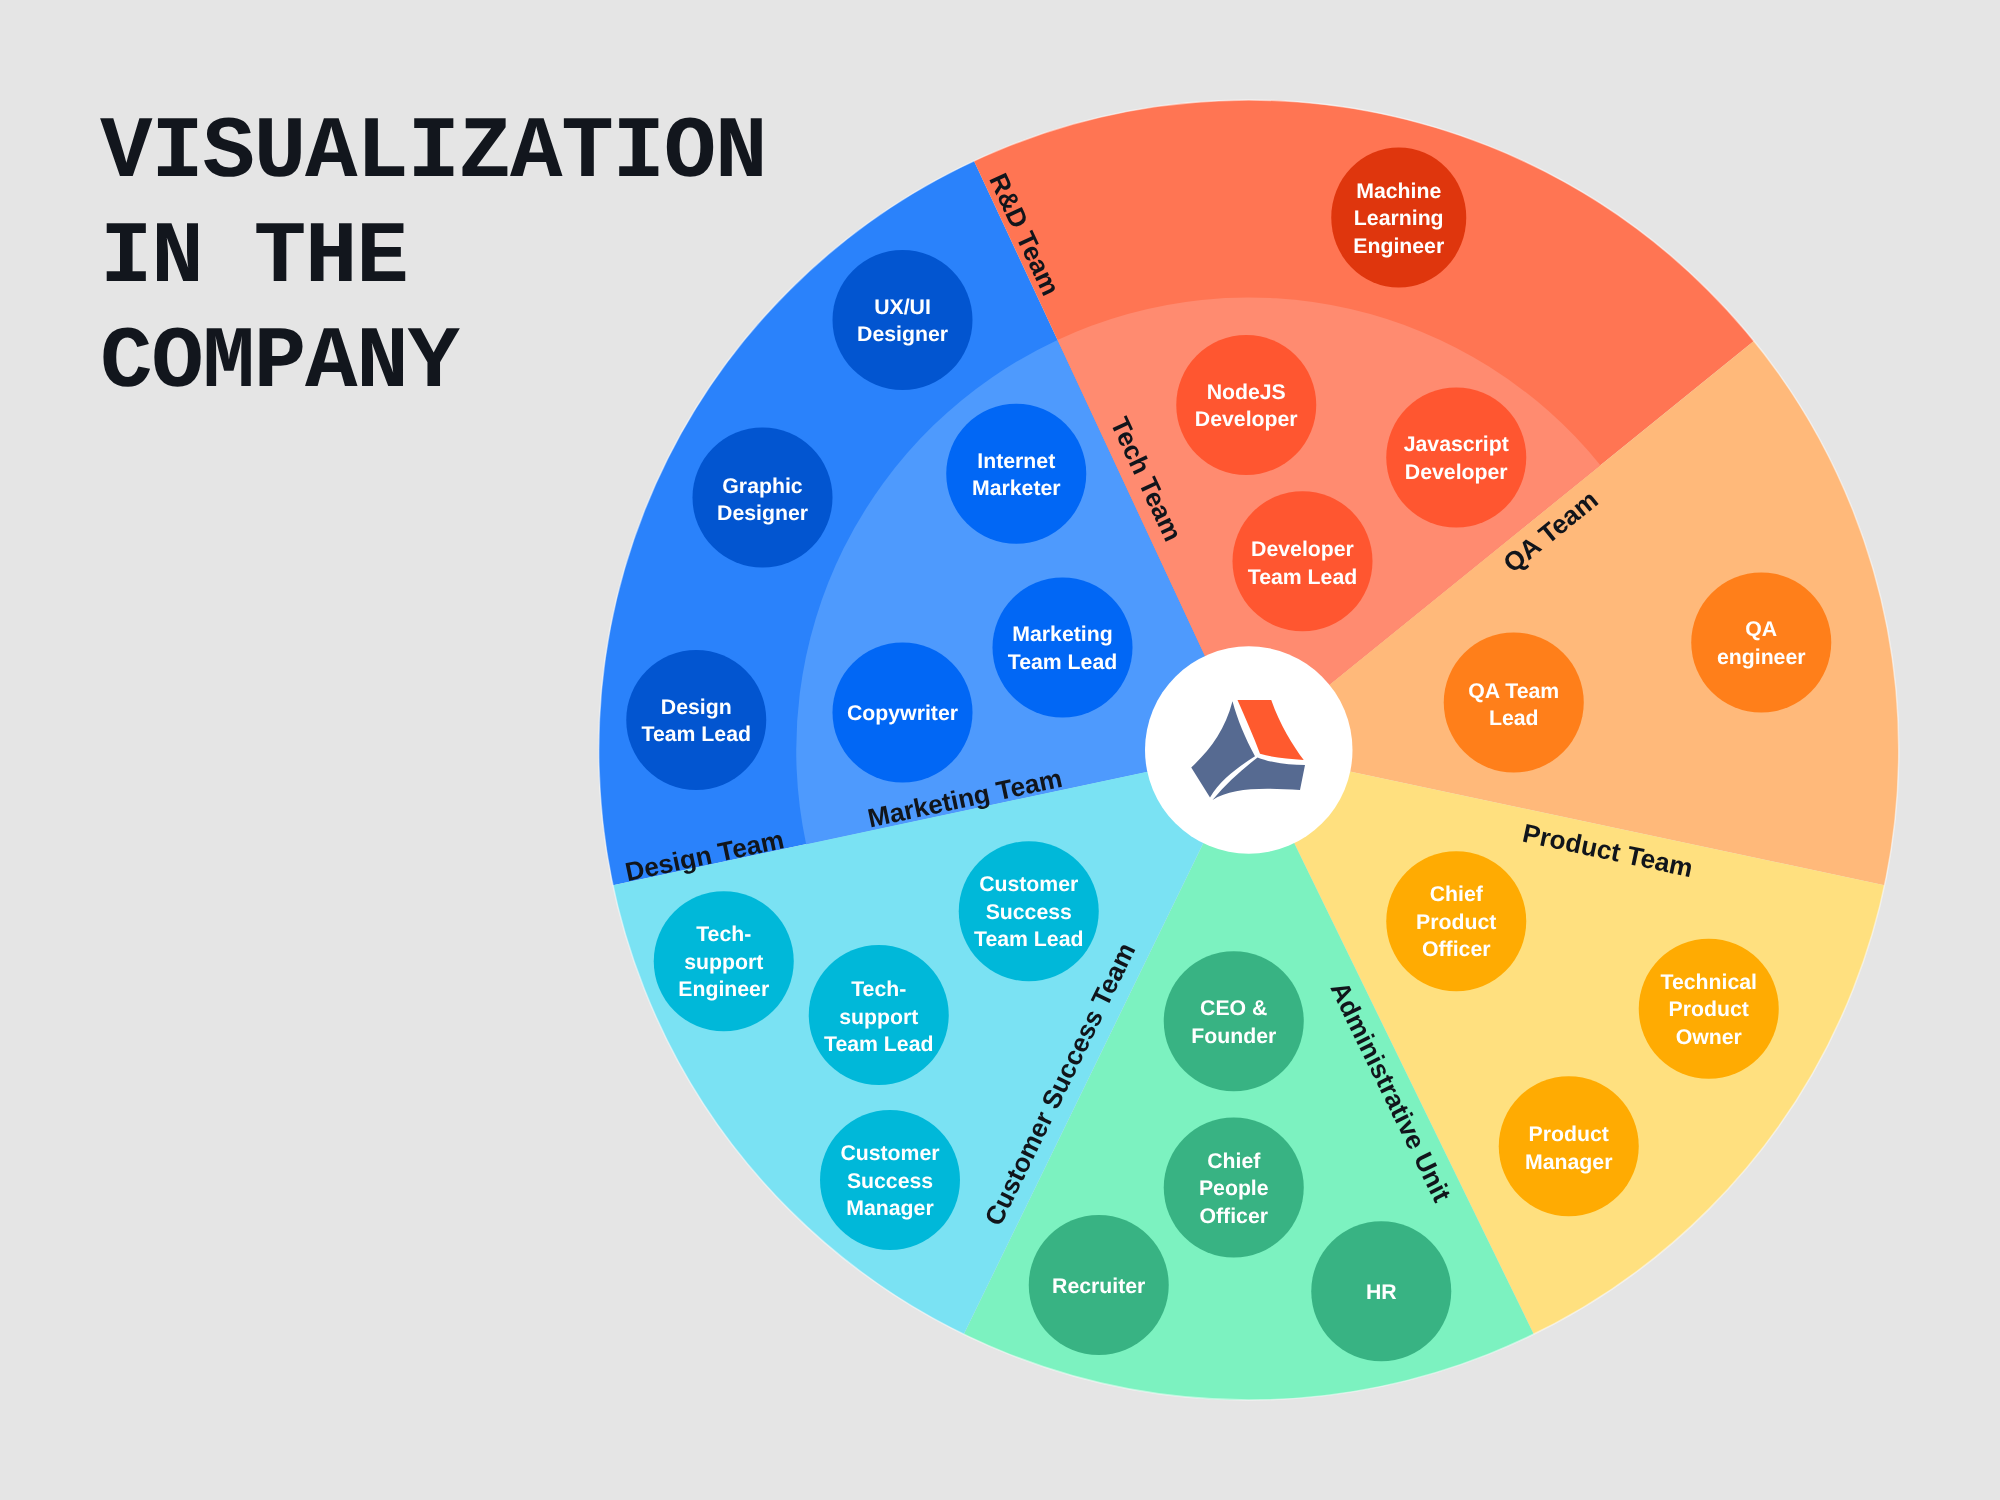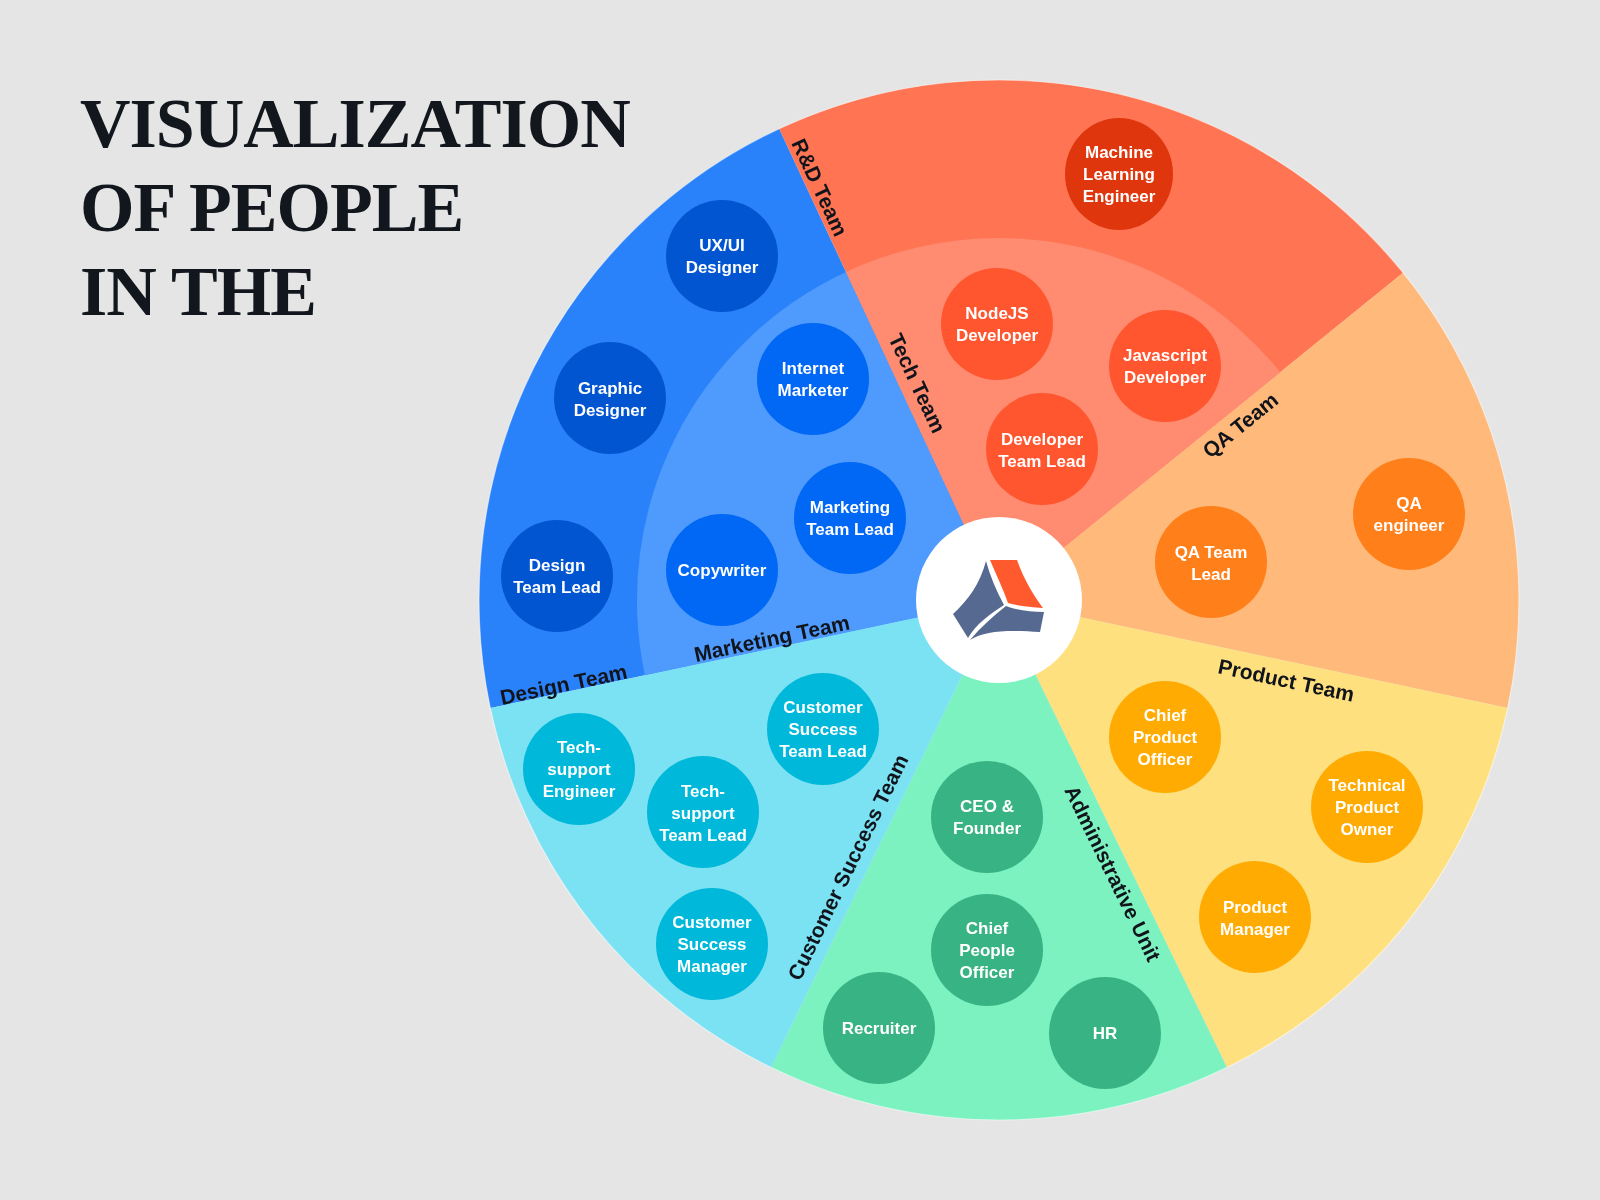--- a/index.html
+++ b/index.html
@@ -4,37 +4,37 @@
 <style>
   html, body { margin: 0; padding: 0; }
   body {
     width: 1600px; height: 1200px; overflow: hidden;
     background: #e5e5e5;
     font-family: "Liberation Sans", "DejaVu Sans", sans-serif;
     position: relative;
   }
   .title {
     position: absolute; left: 80px; top: 82px;
-    font-family: Liberation Serif, serif;
+    font-family: Liberation Mono, monospace;
     font-weight: 700; font-size: 70px; line-height: 84px;
     color: #12161d; letter-spacing: -1px;
     margin: 0;
   }
   .title span { display: block; }
   svg.wheel { position: absolute; left: 0; top: 0; }
   .role-text { font-family: "Liberation Sans", "DejaVu Sans", sans-serif; font-weight: 700; font-size: 17px; fill: #ffffff; }
   .team-text { font-family: "Liberation Sans", "DejaVu Sans", sans-serif; font-weight: 700; font-size: 21px; fill: #11151b; }
 </style>
 </head>
 <body>
 
 <h1 class="title">
   <span>VISUALIZATION</span>
-  <span>OF PEOPLE</span>
   <span>IN THE</span>
+  <span>COMPANY</span>
 </h1>
 
 <svg class="wheel" width="1600" height="1200" viewBox="0 0 1600 1200">
 
   <g>
 
     <path fill="#2a82fb" d="M999,600 L490.4,708.1 A520,520 0 0 1 779.2,128.7 Z"></path>
 
     <path fill="#ff7553" d="M999,600 L779.2,128.7 A520,520 0 0 1 1403.1,272.8 Z"></path>
 

